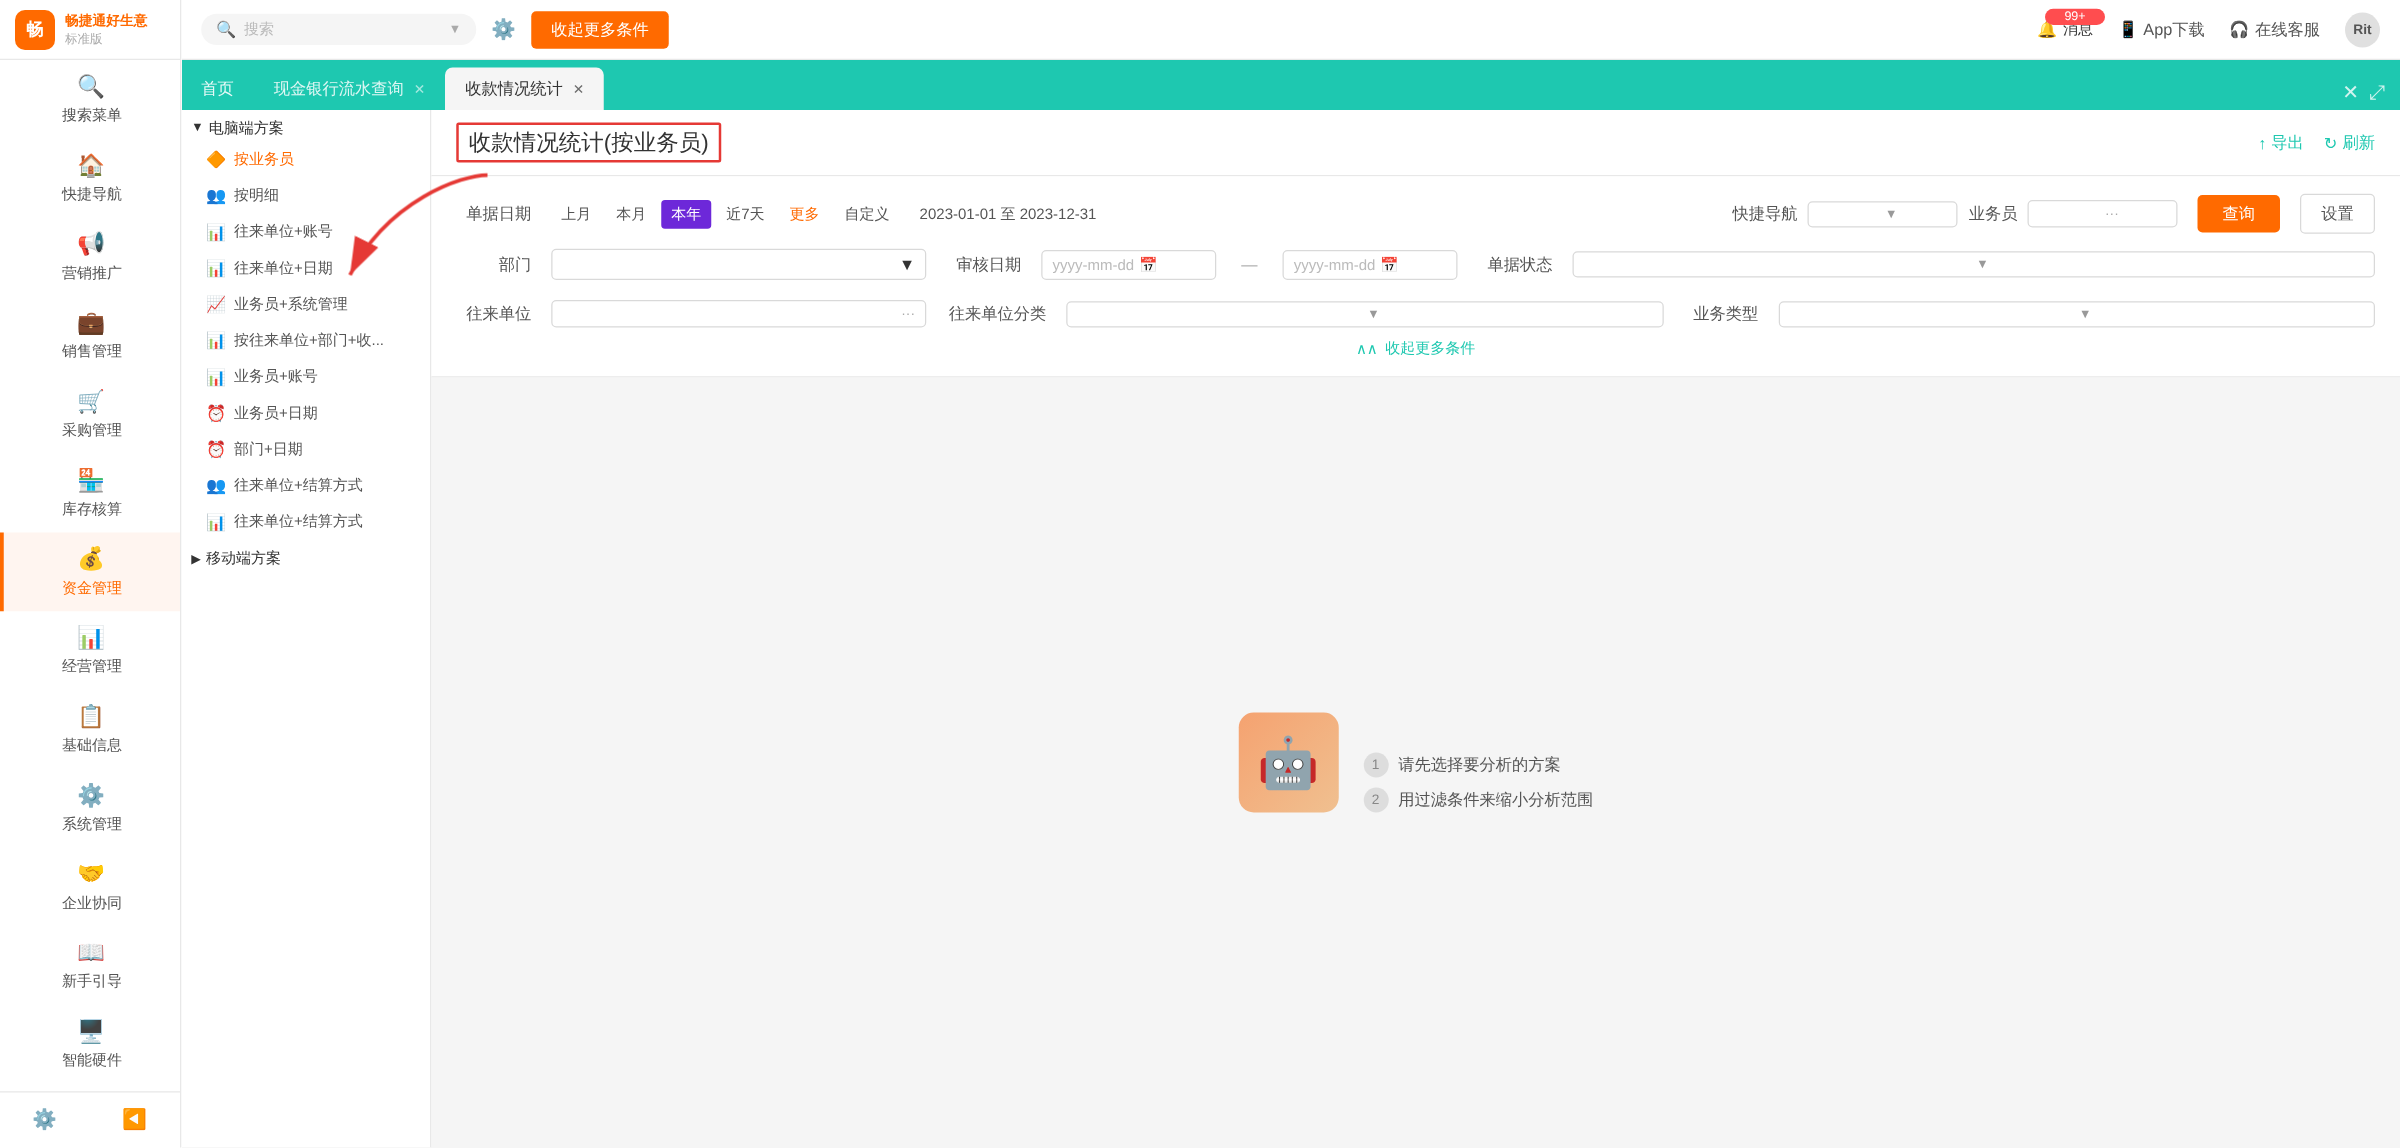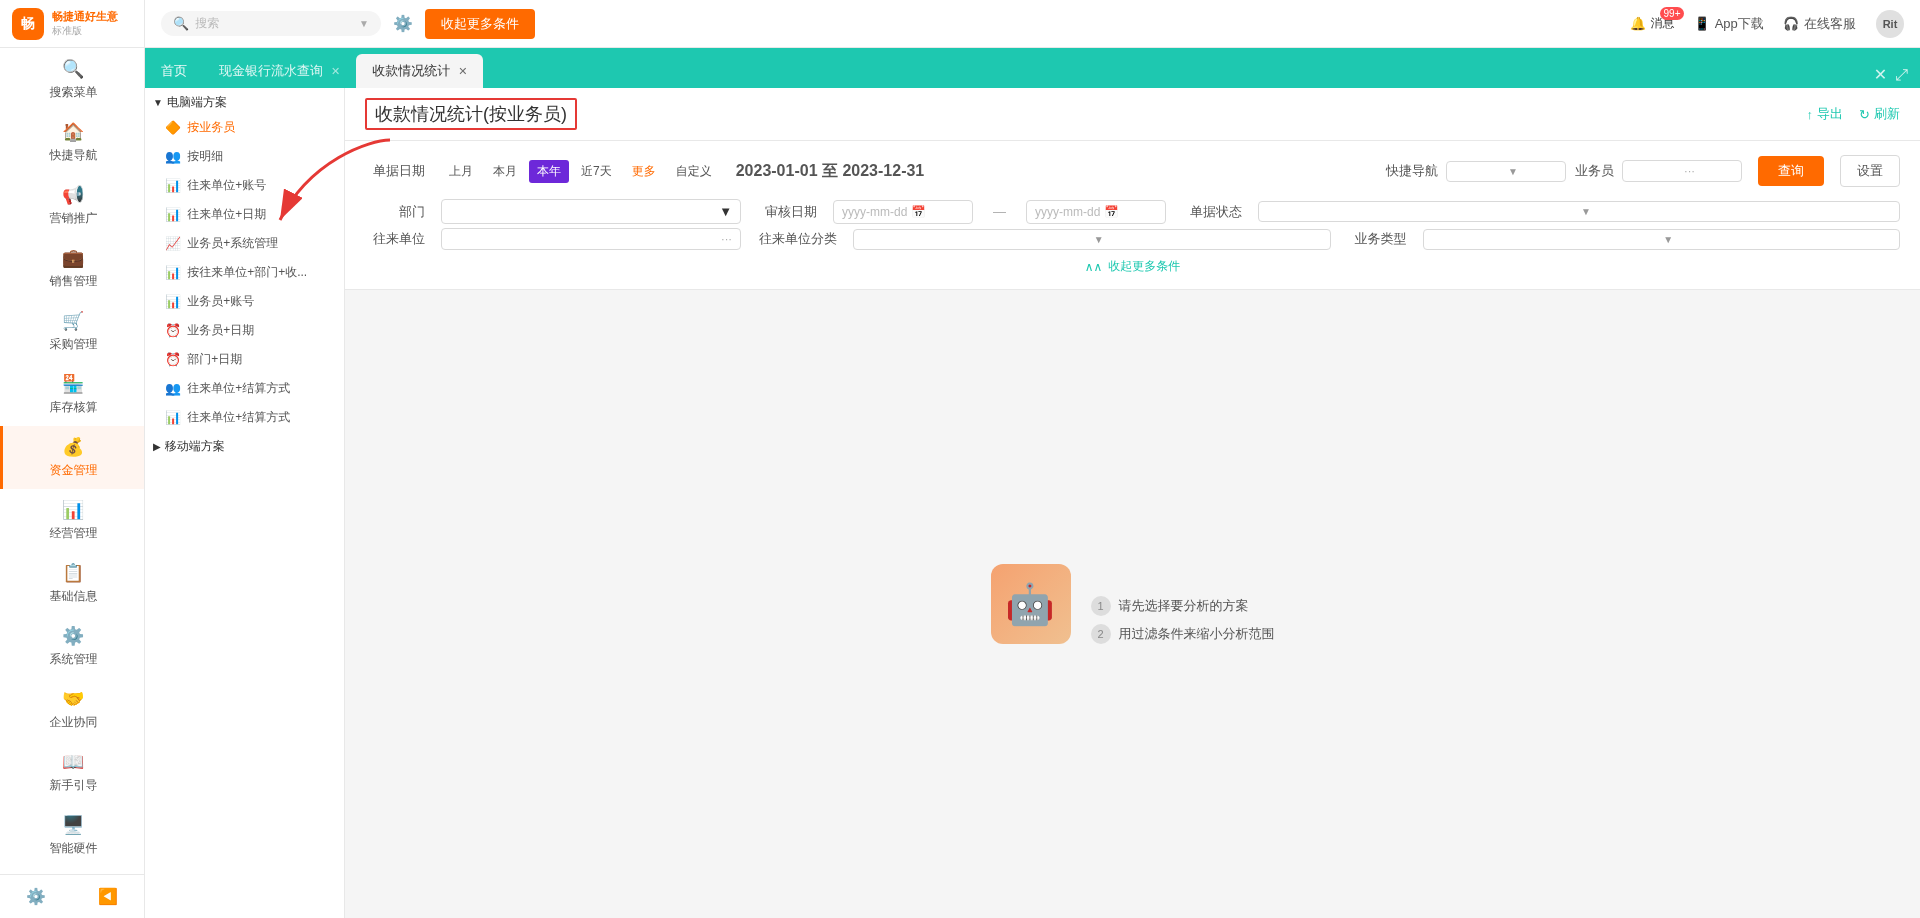--- a/index.html
+++ b/index.html
@@ -25,21 +25,21 @@
       align-items: center;
       gap: 4px;
       position: relative;
       cursor: pointer;
     }
     .badge {
       background: #ff4d4f;
       color: white;
       border-radius: 10px;
       font-size: 10px;
-      padding: 1px 4px;
+      padding: 1px 16px;
       position: absolute;
       top: -8px; right: -10px;
     }
     .header-link { color: #555; cursor: pointer; display: flex; align-items: center; gap: 4px; font-size: 13px; }
 
     
     .tab-bar {
       height: 40px;
       background: #1ec8b0;
       display: flex;
@@ -247,23 +247,22 @@
       cursor: pointer;
       font-size: 12px;
       color: #555;
       border-radius: 3px;
     }
     .date-tab.active {
       background: #6d28d9;
       color: white;
     }
     .date-range {
-      font-size: 16px;
+      font-size: 12px;
       color: #555;
-      font-weight: bold;
     }
     .search-select {
       display: flex;
       align-items: center;
       border: 1px solid #d9d9d9;
       border-radius: 4px;
       padding: 4px 8px;
       gap: 4px;
       min-width: 120px;
       cursor: pointer;
@@ -600,21 +599,21 @@
             <div class="search-select" style="width:120px;">
               <span></span>
               <span style="color:#aaa;font-size:11px">···</span>
             </div>
           </div>
         </div>
         <button class="search-btn">查询</button>
         <button class="setting-btn">设置</button>
       </div>
 
-      <div style="display:flex;align-items:center;gap:16px;margin-bottom:4px;">
+      <div style="display:flex;align-items:center;gap:16px;margin-bottom:16px;">
         <span class="search-label">部门</span>
         <div class="dept-select">
           <span style="flex:1"></span>
           <span class="arrow">▼</span>
         </div>
 
         <span class="search-label">审核日期</span>
         <div class="date-input">
           <span>yyyy-mm-dd</span>
           <span>📅</span>

